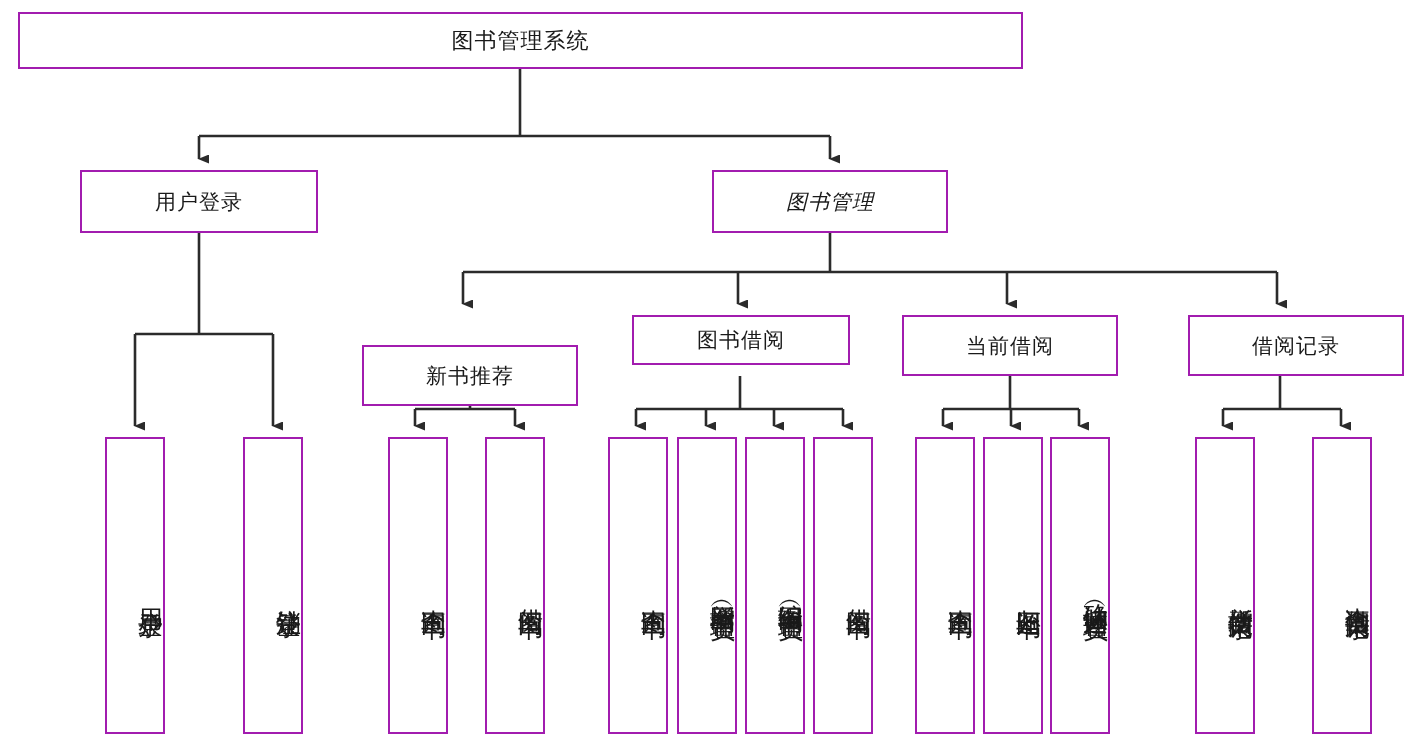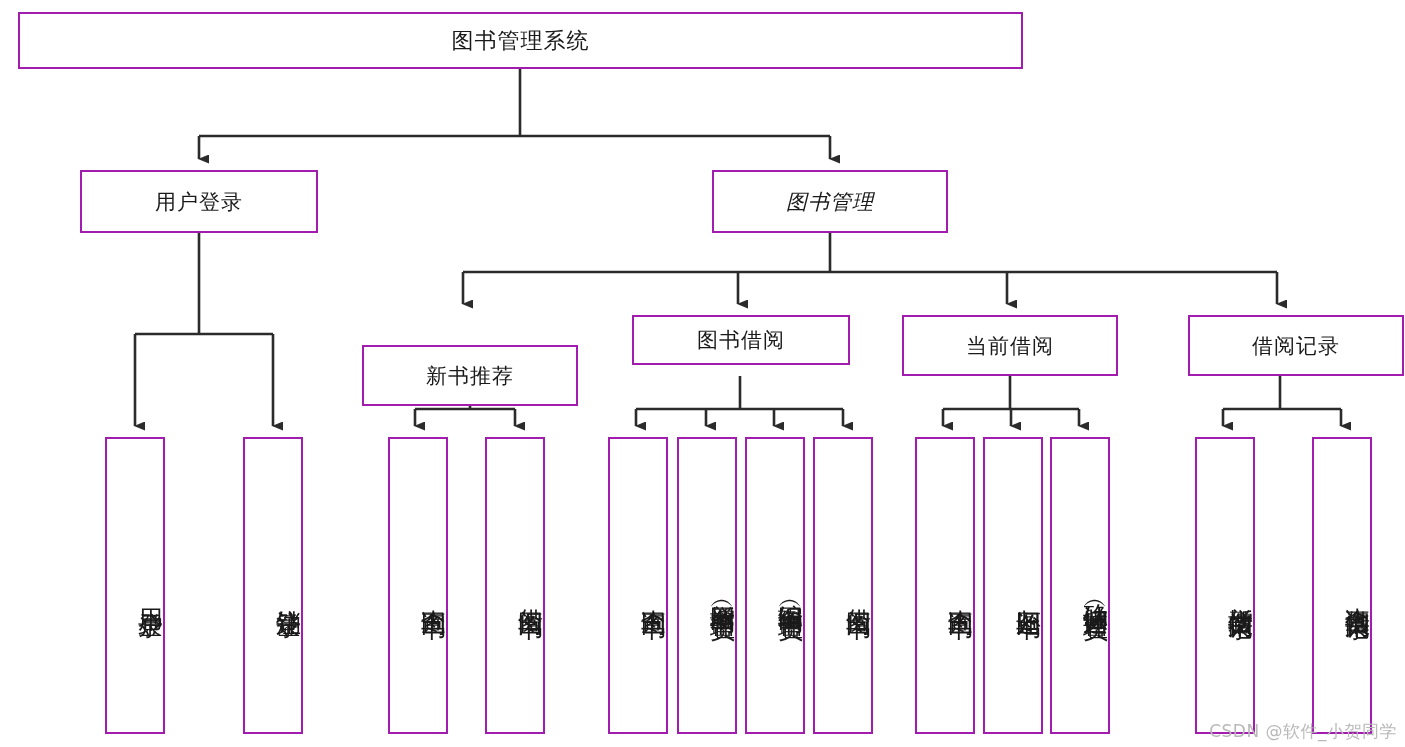--- a/index.html
+++ b/index.html
@@ -172,14 +172,13 @@
         <span class="vlabel">确认归还（管理员）</span>
       </div>
       <div class="node vert" style="left: 1195px; top: 437px; width: 60px; height: 297px;">
         <span class="vlabel">新增借阅记录</span>
       </div>
       <div class="node vert" style="left: 1312px; top: 437px; width: 60px; height: 297px;">
         <span class="vlabel">查询借阅记录</span>
       </div>
     </div>
 
-  <div class="watermark">CSDN @软件_小贺同学</div>
 </div>
 
 </body></html>

